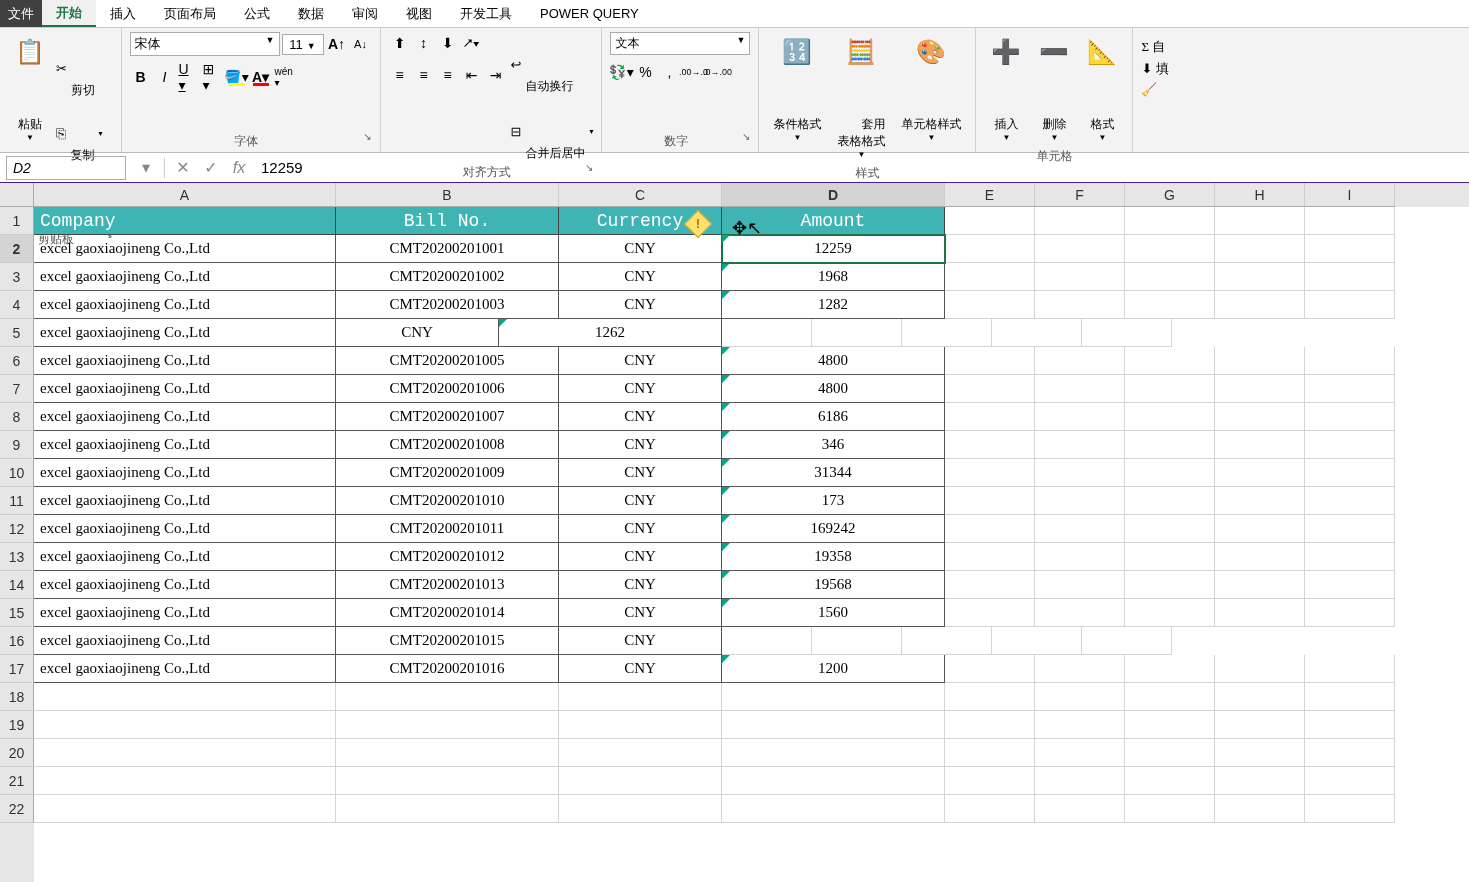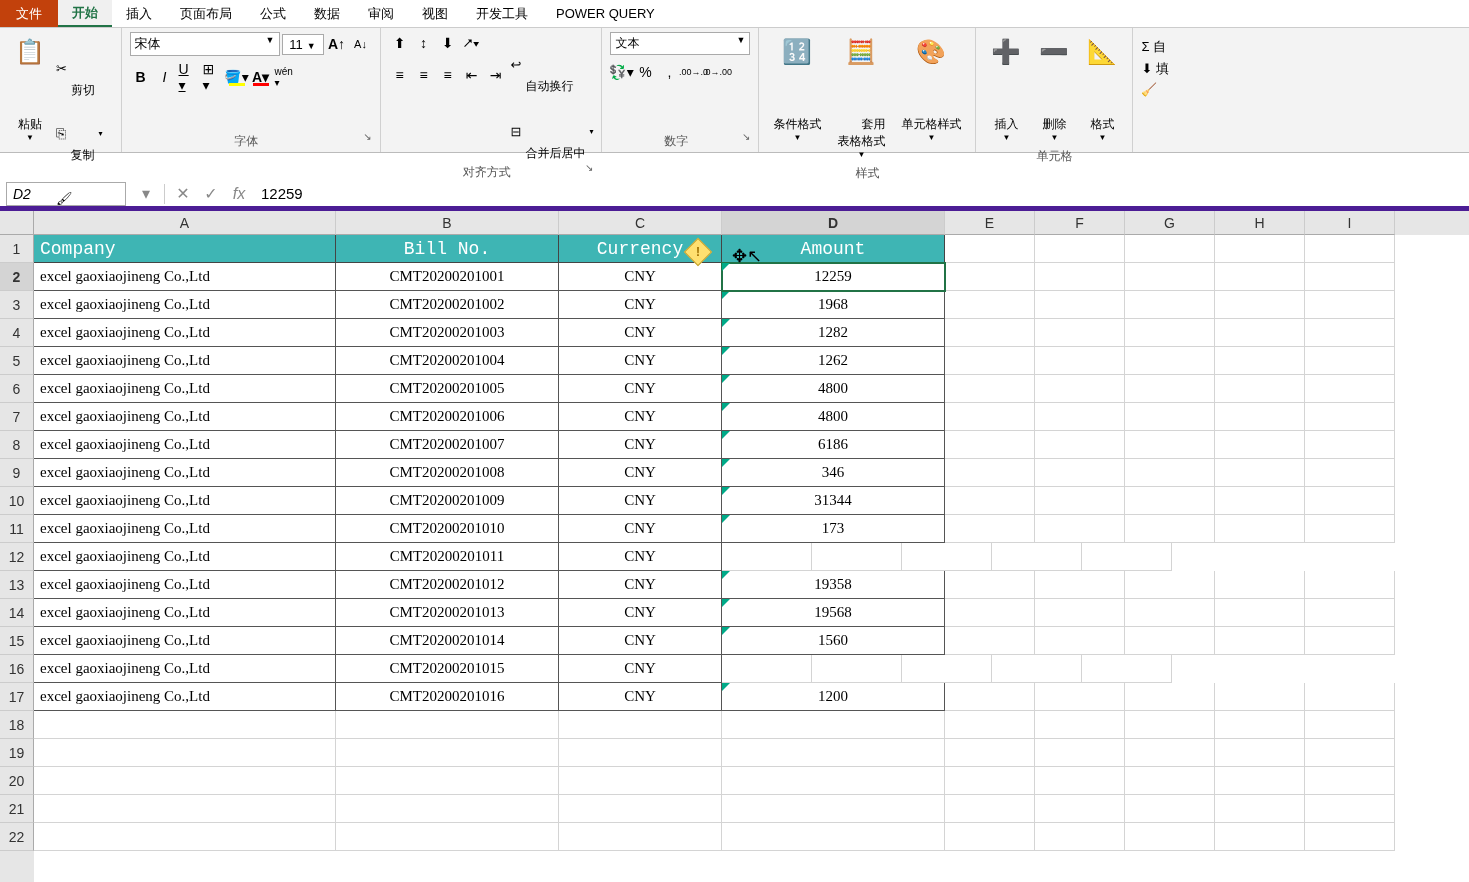--- a/index.html
+++ b/index.html
@@ -1,19 +1,19 @@
 <!DOCTYPE html>
 <html><head>
 <meta charset="utf-8">
 <style>
 * { margin: 0; padding: 0; box-sizing: border-box; font-family: "Microsoft YaHei", "SimSun", sans-serif; }
 body { background: #fff; font-size: 13px; overflow: hidden; }
 
 .menubar { display: flex; background: #fff; border-bottom: 1px solid #ccc; height: 28px; align-items: center; }
-.menubar .file { background: #c2410c; color: #fff; padding: 4px 16px; height: 100%; display: flex; align-items: center; }
+.menubar .file { background: #404040; color: #fff; padding: 4px 8px; height: 100%; display: flex; align-items: center; }
 .menubar .tab { padding: 4px 14px; cursor: pointer; height: 100%; display: flex; align-items: center; }
 .menubar .tab.active { background: #f0f0f0; border-bottom: 2px solid #217346; color: #217346; font-weight: bold; }
 
 .ribbon { display: flex; background: #f3f3f3; border-bottom: 1px solid #bbb; height: 125px; }
 .ribbon-group { border-right: 1px solid #d0d0d0; padding: 4px 8px 2px 8px; display: flex; flex-direction: column; justify-content: space-between; }
 .ribbon-group-label { text-align: center; font-size: 12px; color: #555; padding-top: 2px; }
 .ribbon-group-content { display: flex; align-items: flex-start; gap: 4px; flex: 1; }
 .dialog-launcher { font-size: 10px; color: #666; text-align: right; }
 
 .big-button { display: flex; flex-direction: column; align-items: center; justify-content: center; padding: 4px 6px; cursor: pointer; font-size: 12px; }
@@ -24,21 +24,21 @@
 
 .font-row { display: flex; gap: 2px; align-items: center; margin-bottom: 4px; }
 .font-select { border: 1px solid #aaa; background: #fff; padding: 2px 4px; font-size: 13px; }
 .font-name { width: 150px; }
 .font-size { width: 42px; text-align: center; }
 
 .align-grid { display: grid; grid-template-columns: repeat(3, 22px); gap: 2px; }
 
 .combo { border: 1px solid #aaa; background: #fff; padding: 2px 4px; font-size: 12px; width: 140px; display: flex; justify-content: space-between; }
 
-.formula-bar { display: flex; align-items: center; background: #fff; border-bottom: 5px solid #4c1d95; height: 30px; margin-top: 28px; }
+.formula-bar { display: flex; align-items: center; background: #fff; border-bottom: 1px solid #4c1d95; height: 30px; }
 .name-box { border: 1px solid #aaa; width: 120px; padding: 3px 6px; font-size: 14px; font-style: italic; margin: 2px 6px; }
 .fb-btn { width: 28px; height: 24px; display: inline-flex; align-items: center; justify-content: center; color: #888; font-size: 16px; }
 .formula-input { flex: 1; padding: 3px 8px; font-size: 15px; }
 
 .sheet-area { display: flex; height: calc(882px - 28px - 125px - 30px); }
 .row-headers { width: 34px; background: #e6e6e6; }
 .corner { height: 24px; background: #e6e6e6; border-right: 1px solid #aaa; border-bottom: 1px solid #aaa; }
 .row-head { height: 28px; border-bottom: 1px solid #ccc; border-right: 1px solid #aaa; display: flex; align-items: center; justify-content: center; font-size: 14px; color: #333; }
 .row-head.sel { background: #d4d4d4; font-weight: bold; }
 
@@ -232,21 +232,21 @@
         <div class="icon">📐</div>
         <span class="small-label">格式</span>
         <span style="font-size:8px;">▼</span>
       </div>
     </div>
     <div class="ribbon-group-label">单元格</div>
   </div>
 
   <div class="ribbon-group" style="border-right:none;">
     <div class="ribbon-group-content" style="flex-direction:column;gap:4px;padding-top:6px;">
-      <span style="cursor:pointer;">Σ 自</span>
+      <span style="cursor:pointer;font-family:Liberation Serif, serif;">Σ 自</span>
       <span style="cursor:pointer;">⬇ 填</span>
       <span style="cursor:pointer;">🧹</span>
     </div>
   </div>
 
 </div>
 
 <div class="formula-bar">
   <div class="name-box">D2</div>
   <span class="fb-btn">▾</span>
@@ -337,21 +337,20 @@
           <div class="cell center" style="width: 163px;">CNY</div>
           <div class="cell center amt green-tri" style="width: 223px;">1282</div>
           <div class="cell" style="width: 90px; border-right: 1px solid rgb(212, 212, 212); border-bottom: 1px solid rgb(212, 212, 212);"></div>
           <div class="cell" style="width: 90px; border-right: 1px solid rgb(212, 212, 212); border-bottom: 1px solid rgb(212, 212, 212);"></div>
           <div class="cell" style="width: 90px; border-right: 1px solid rgb(212, 212, 212); border-bottom: 1px solid rgb(212, 212, 212);"></div>
           <div class="cell" style="width: 90px; border-right: 1px solid rgb(212, 212, 212); border-bottom: 1px solid rgb(212, 212, 212);"></div>
           <div class="cell" style="width: 90px; border-right: 1px solid rgb(212, 212, 212); border-bottom: 1px solid rgb(212, 212, 212);"></div>
         </div>
         <div class="grid-row data-row">
           <div class="cell" style="width: 302px;">excel gaoxiaojineng Co.,Ltd</div>
-          <div class="cell center" style="width: 223px;">CMT20200201004</div>
           <div class="cell center" style="width: 163px;">CNY</div>
           <div class="cell center amt green-tri" style="width: 223px;">1262</div>
           <div class="cell" style="width: 90px; border-right: 1px solid rgb(212, 212, 212); border-bottom: 1px solid rgb(212, 212, 212);"></div>
           <div class="cell" style="width: 90px; border-right: 1px solid rgb(212, 212, 212); border-bottom: 1px solid rgb(212, 212, 212);"></div>
           <div class="cell" style="width: 90px; border-right: 1px solid rgb(212, 212, 212); border-bottom: 1px solid rgb(212, 212, 212);"></div>
           <div class="cell" style="width: 90px; border-right: 1px solid rgb(212, 212, 212); border-bottom: 1px solid rgb(212, 212, 212);"></div>
           <div class="cell" style="width: 90px; border-right: 1px solid rgb(212, 212, 212); border-bottom: 1px solid rgb(212, 212, 212);"></div>
         </div>
         <div class="grid-row data-row">
           <div class="cell" style="width: 302px;">excel gaoxiaojineng Co.,Ltd</div>
@@ -416,20 +415,21 @@
           <div class="cell" style="width: 90px; border-right: 1px solid rgb(212, 212, 212); border-bottom: 1px solid rgb(212, 212, 212);"></div>
           <div class="cell" style="width: 90px; border-right: 1px solid rgb(212, 212, 212); border-bottom: 1px solid rgb(212, 212, 212);"></div>
           <div class="cell" style="width: 90px; border-right: 1px solid rgb(212, 212, 212); border-bottom: 1px solid rgb(212, 212, 212);"></div>
           <div class="cell" style="width: 90px; border-right: 1px solid rgb(212, 212, 212); border-bottom: 1px solid rgb(212, 212, 212);"></div>
           <div class="cell" style="width: 90px; border-right: 1px solid rgb(212, 212, 212); border-bottom: 1px solid rgb(212, 212, 212);"></div>
         </div>
         <div class="grid-row data-row">
           <div class="cell" style="width: 302px;">excel gaoxiaojineng Co.,Ltd</div>
           <div class="cell center" style="width: 223px;">CMT20200201011</div>
           <div class="cell center" style="width: 163px;">CNY</div>
+          <div class="cell center amt green-tri" style="width: 223px;">169242</div>
           <div class="cell" style="width: 90px; border-right: 1px solid rgb(212, 212, 212); border-bottom: 1px solid rgb(212, 212, 212);"></div>
           <div class="cell" style="width: 90px; border-right: 1px solid rgb(212, 212, 212); border-bottom: 1px solid rgb(212, 212, 212);"></div>
           <div class="cell" style="width: 90px; border-right: 1px solid rgb(212, 212, 212); border-bottom: 1px solid rgb(212, 212, 212);"></div>
           <div class="cell" style="width: 90px; border-right: 1px solid rgb(212, 212, 212); border-bottom: 1px solid rgb(212, 212, 212);"></div>
           <div class="cell" style="width: 90px; border-right: 1px solid rgb(212, 212, 212); border-bottom: 1px solid rgb(212, 212, 212);"></div>
         </div>
         <div class="grid-row data-row">
           <div class="cell" style="width: 302px;">excel gaoxiaojineng Co.,Ltd</div>
           <div class="cell center" style="width: 223px;">CMT20200201012</div>
           <div class="cell center" style="width: 163px;">CNY</div>

